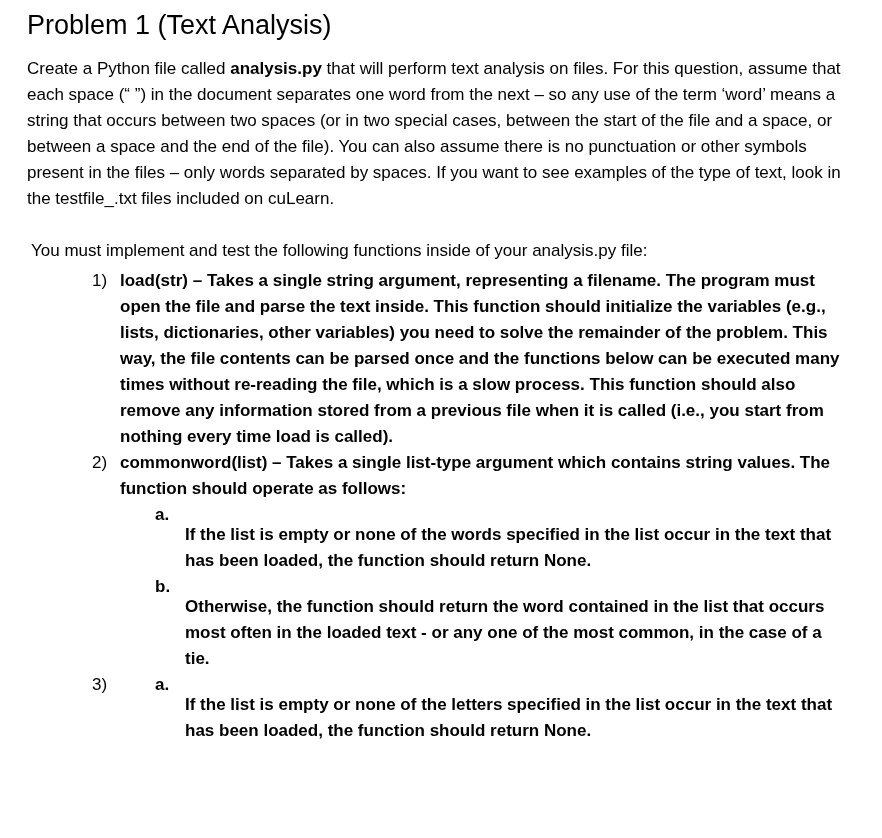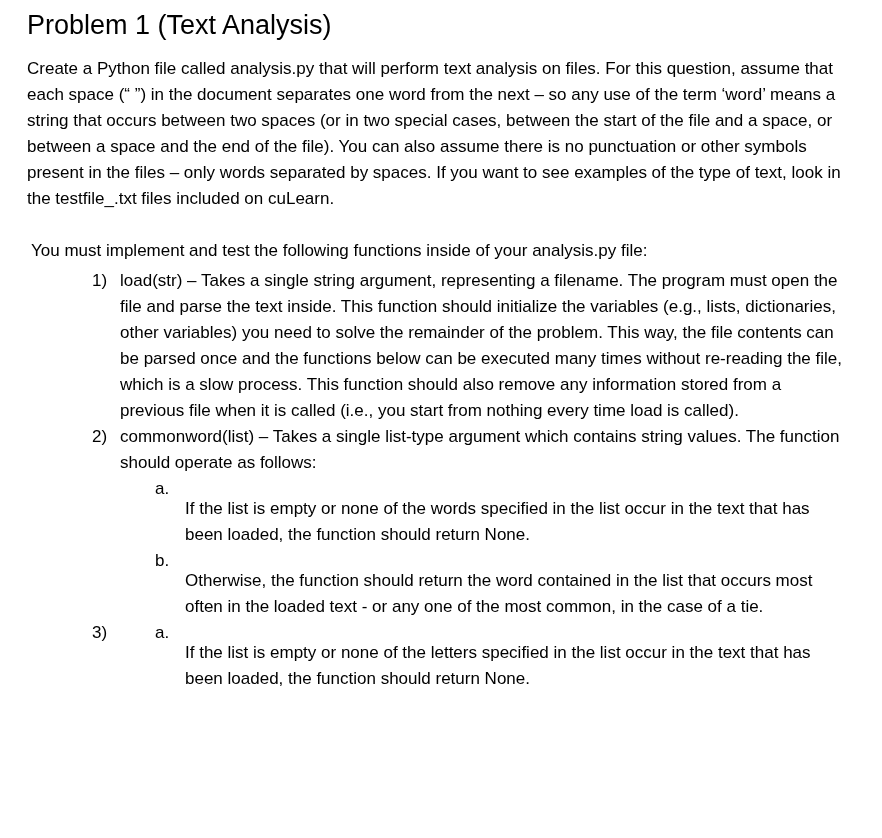--- a/index.html
+++ b/index.html
@@ -45,35 +45,36 @@
     display: flex;
     align-items: flex-start;
   }
   .num-label {
     flex: 0 0 28px;
     margin-left: 65px;
   }
   .num-body {
     flex: 1 1 auto;
     min-width: 0;
+    font-weight: bold;
   }
   .sub-item {
     display: flex;
     align-items: flex-start;
   }
   .sub-label {
     flex: 0 0 30px;
     margin-left: 35px;
   }
   .sub-body {
     flex: 1 1 auto;
     min-width: 0;
     margin-top: 20px;
   }
-  b { font-weight: 400; }
+  b { font-weight: 700; }
 </style>
 </head>
 <body>
 
 <div class="doc">
 
   <h1 class="doc-title">Problem 1 (Text Analysis)</h1>
 
   <p class="para para-intro body-text"><span>Create a Python file called </span><b>analysis.py</b><span> that will perform text analysis on files. For this question, assume that each space (“ ”) in the document separates one word from the next – so any use of the term ‘word’ means a string that occurs between two spaces (or in two special cases, between the start of the file and a space, or between a space and the end of the file). You can also assume there is no punctuation or other symbols present in the files – only words separated by spaces. If you want to see examples of the type of text, look in the testfile_.txt files included on cuLearn.</span></p>
 

